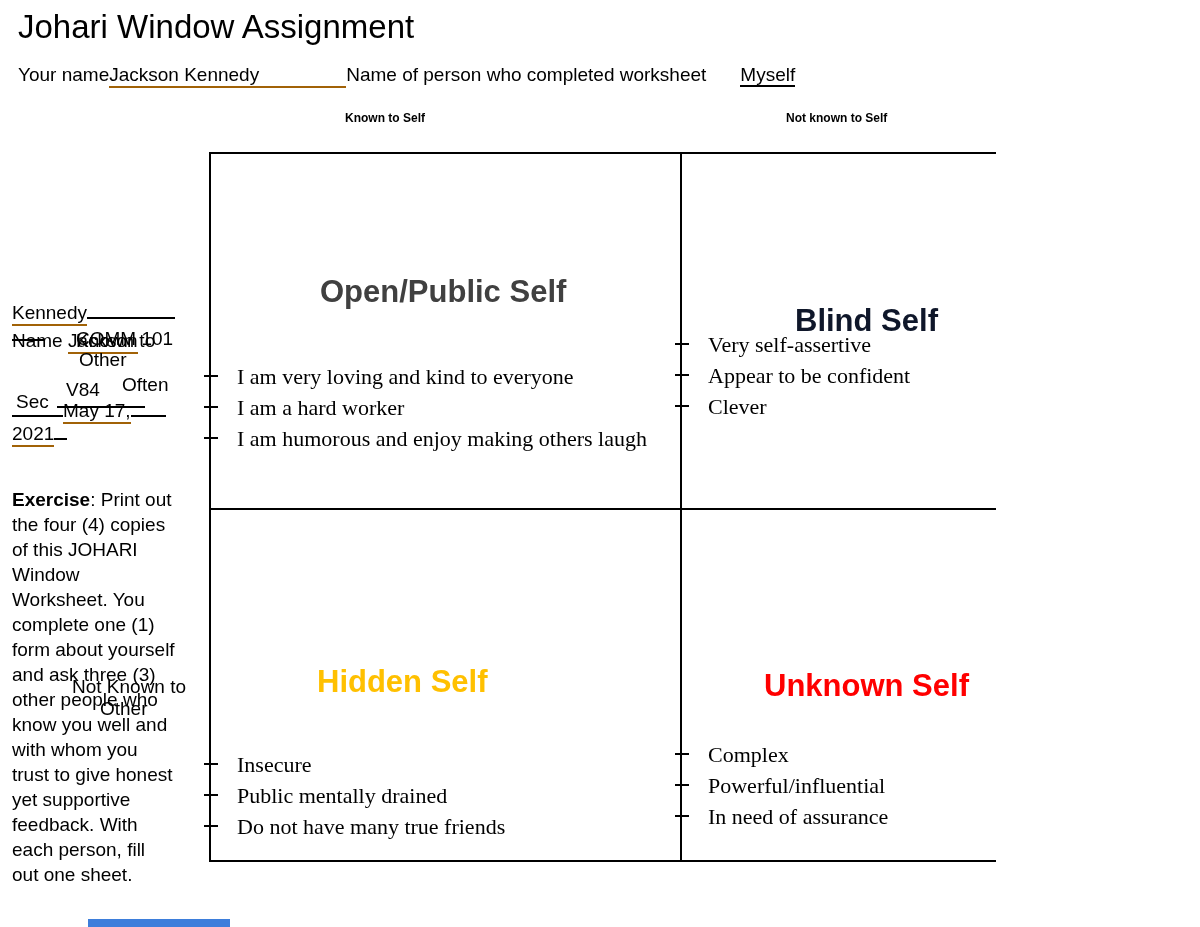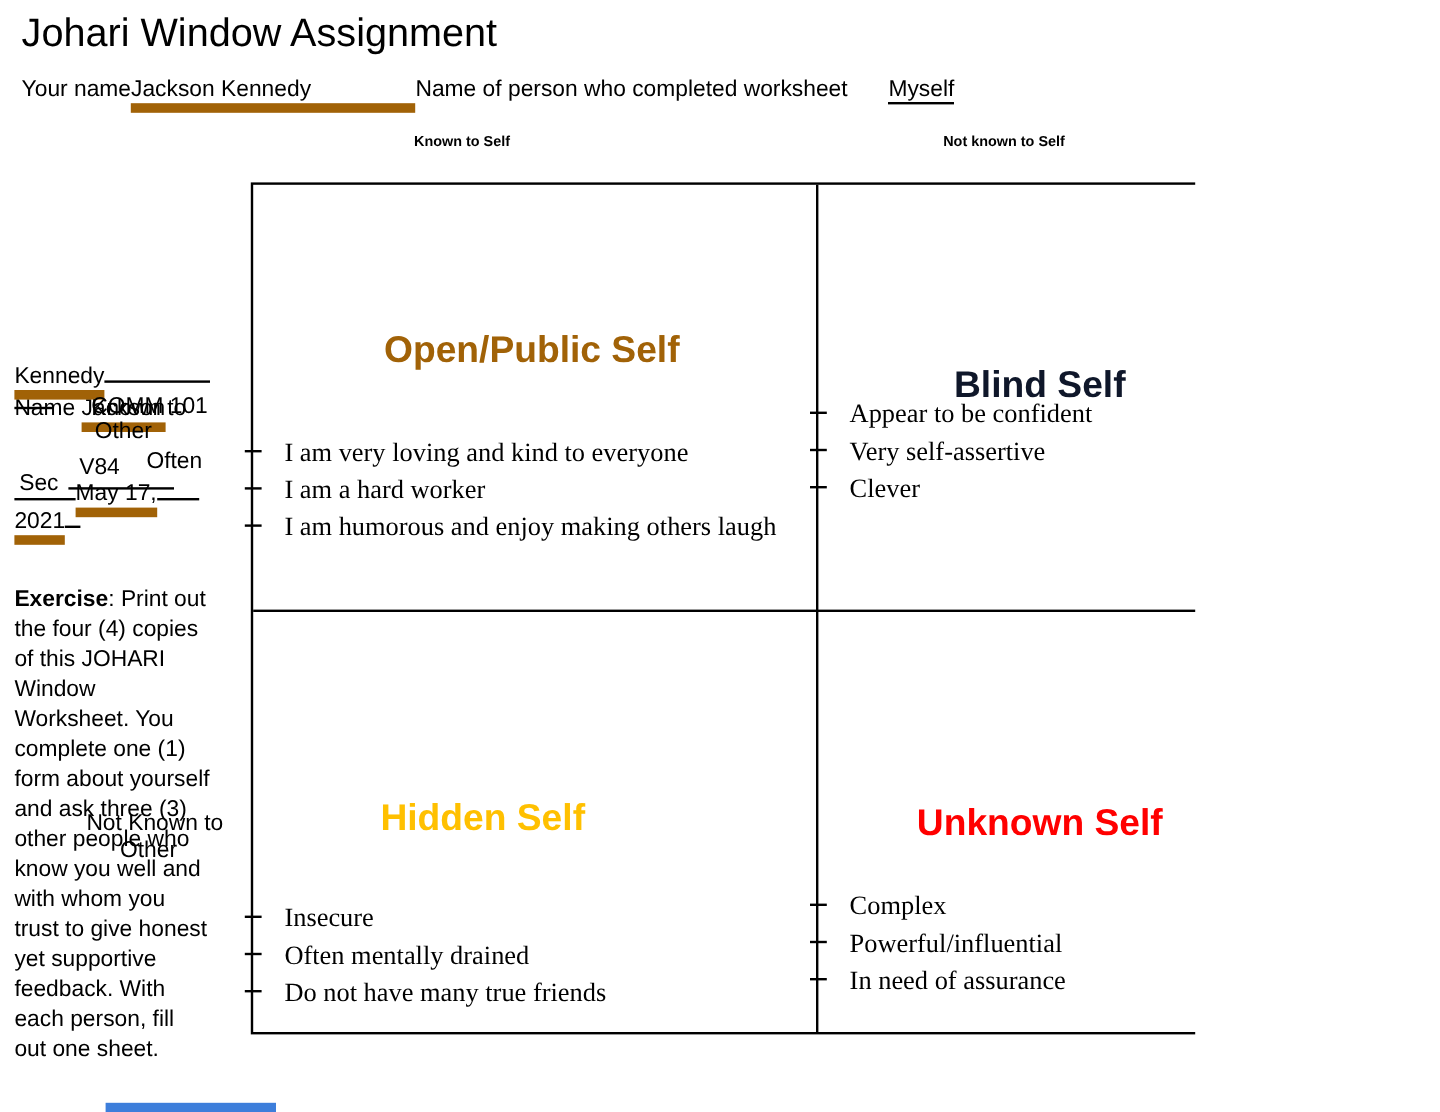--- a/index.html
+++ b/index.html
@@ -1,21 +1,21 @@
 <!DOCTYPE html>
 <html><head>
 <meta charset="utf-8">
 <style>
   html,body{margin:0;padding:0;background:#fff;}
   #page{position:relative;width:996px;height:927px;background:#ffffff;overflow:hidden;
         font-family:"Liberation Sans",sans-serif;color:#000;}
   .abs{position:absolute;}
   #doc-title{left:18px;top:8px;font-size:33px;letter-spacing:0px;}
   #header-row{left:18px;top:64px;font-size:19px;white-space:nowrap;}
-  .uval{display:inline-block;border-bottom:8px solid #a16207;}
+  .uval{display:inline-block;border-bottom:2px solid #a16207;}
   #your-name-value{width:237px;}
   #completed-by-value{margin-left:34px;border-bottom:2px solid #000;}
   .axis-label{font-size:12px;font-weight:bold;}
   #known-to-self{left:345px;top:111px;}
   #not-known-to-self{left:786px;top:111px;}
   
   #grid{left:209px;top:152px;width:941px;height:710px;border:2px solid #000;box-sizing:border-box;}
   #grid-vline{left:469px;top:0;width:2px;height:706px;background:#000;}
   #grid-hline{left:0;top:354px;width:937px;height:2px;background:#000;}
   
@@ -64,38 +64,38 @@
   <div class="abs" id="header-row"><span>Your name</span><span class="uval" id="your-name-value">Jackson Kennedy</span><span>Name of person who completed worksheet</span><span id="completed-by-value">Myself</span></div>
 
   <div class="abs axis-label" id="known-to-self">Known to Self</div>
   <div class="abs axis-label" id="not-known-to-self">Not known to Self</div>
 
   <div class="abs" id="grid">
     <div class="abs" id="grid-vline"></div>
     <div class="abs" id="grid-hline"></div>
   </div>
 
-  <div class="abs q-title" id="open-title" style="color: #a16207;">Open/Public Self</div>
+  <div class="abs q-title" id="open-title" style="color: #404040;">Open/Public Self</div>
   <ul class="abs q-list" id="open-list">
     <li><span class="dash"></span><span>I am very loving and kind to everyone</span></li>
     <li><span class="dash"></span><span>I am a hard worker</span></li>
     <li><span class="dash"></span><span>I am humorous and enjoy making others laugh</span></li>
   </ul>
 
   <div class="abs q-title" id="blind-title" style="color: #0f172a; margin-top: 17px;">Blind Self</div>
   <ul class="abs q-list" id="blind-list">
+    <li><span class="dash"></span><span>Very self-assertive</span></li>
     <li><span class="dash"></span><span>Appear to be confident</span></li>
-    <li><span class="dash"></span><span>Very self-assertive</span></li>
     <li><span class="dash"></span><span>Clever</span></li>
   </ul>
 
   <div class="abs q-title" id="hidden-title" style="color: rgb(255, 192, 0);">Hidden Self</div>
   <ul class="abs q-list" id="hidden-list">
     <li><span class="dash"></span><span>Insecure</span></li>
-    <li><span class="dash"></span><span>Often mentally drained</span></li>
+    <li><span class="dash"></span><span>Public mentally drained</span></li>
     <li><span class="dash"></span><span>Do not have many true friends</span></li>
   </ul>
 
   <div class="abs q-title" id="unknown-title" style="color: rgb(255, 0, 0);">Unknown Self</div>
   <ul class="abs q-list" id="unknown-list">
     <li><span class="dash"></span><span>Complex</span></li>
     <li><span class="dash"></span><span>Powerful/influential</span></li>
     <li><span class="dash"></span><span>In need of assurance</span></li>
   </ul>
 

